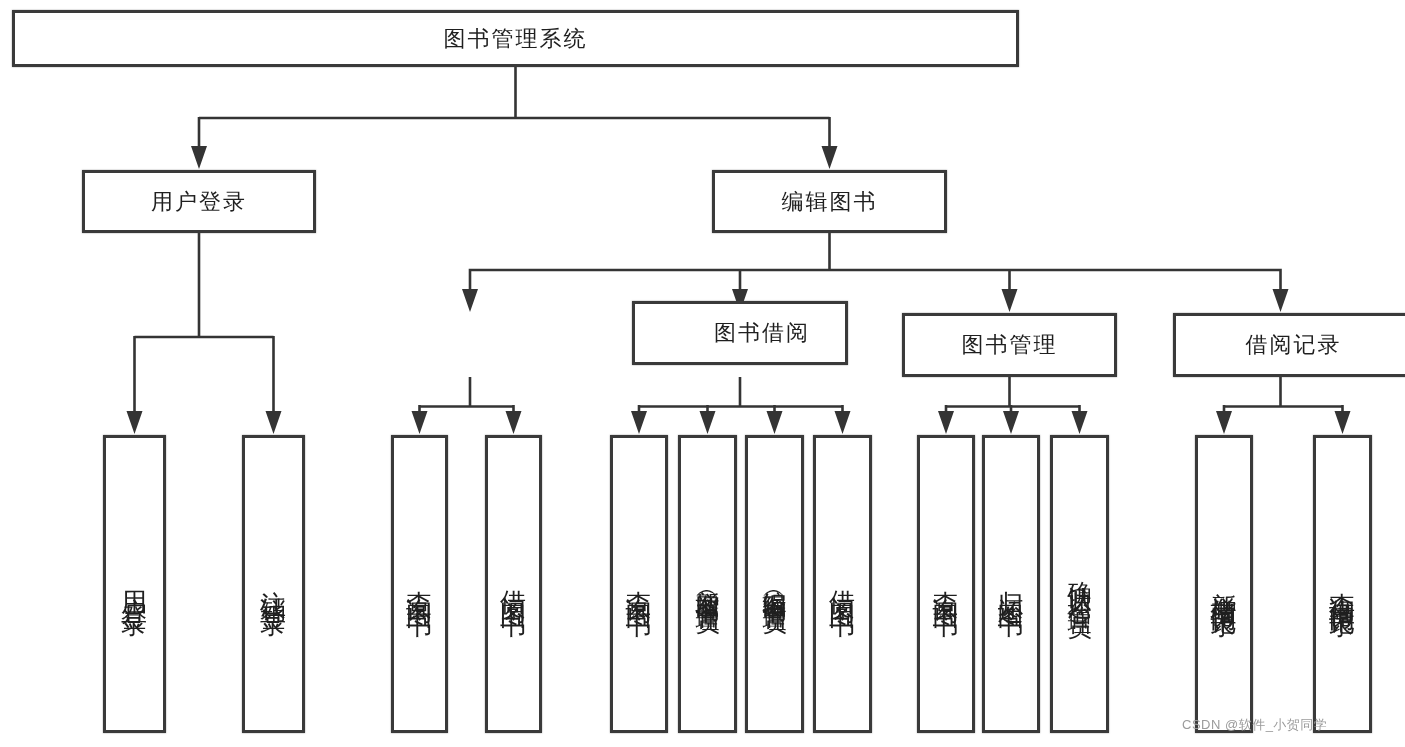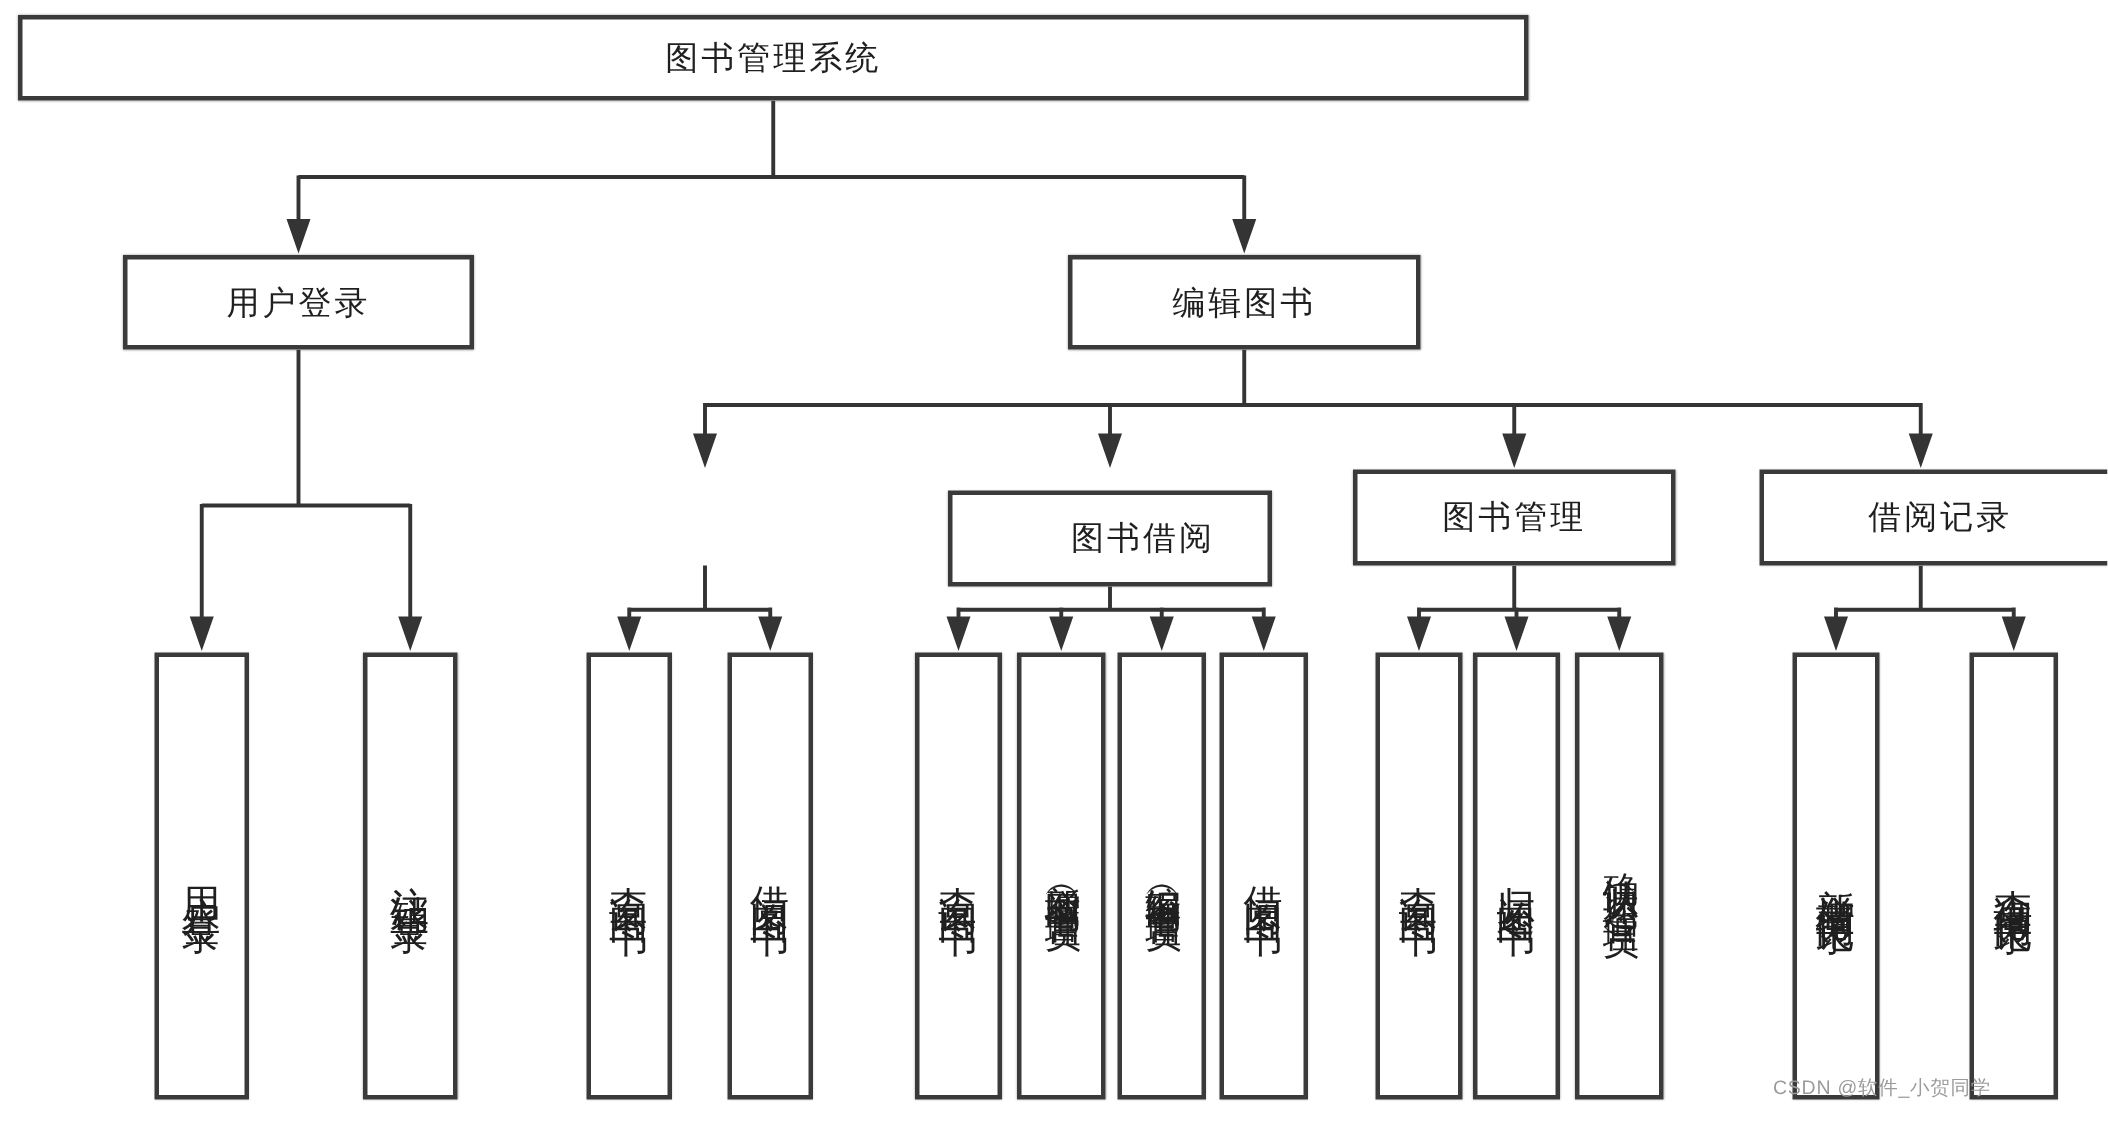--- a/index.html
+++ b/index.html
@@ -122,21 +122,21 @@
     <span>图书管理系统</span>
   </div>
 
   <div class="hbox node" style="left:82px; top:170px; width:234px; height:63px;">
     <span>用户登录</span>
   </div>
   <div class="hbox node" style="left:712px; top:170px; width:235px; height:63px;">
     <span>编辑图书</span>
   </div>
 
-  <div class="hbox node" style="left:632px; top:327px; width:216px; height:64px;padding-left:44px;">
+  <div class="hbox node" style="left:632px; top:301px; width:216px; height:64px;padding-left:44px;">
     <span>图书借阅</span>
   </div>
   <div class="hbox node" style="left:902px; top:313px; width:215px; height:64px;">
     <span>图书管理</span>
   </div>
   <div class="hbox node" style="left:1173px; top:313px; width:241px; height:64px;">
     <span>借阅记录</span>
   </div>
 
   <div class="vbox node" style="left:103px; width:63px;">

